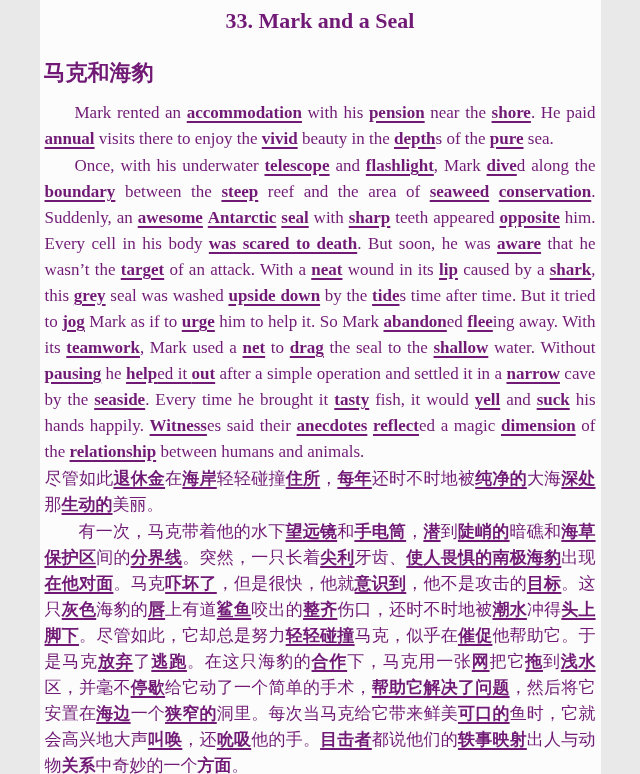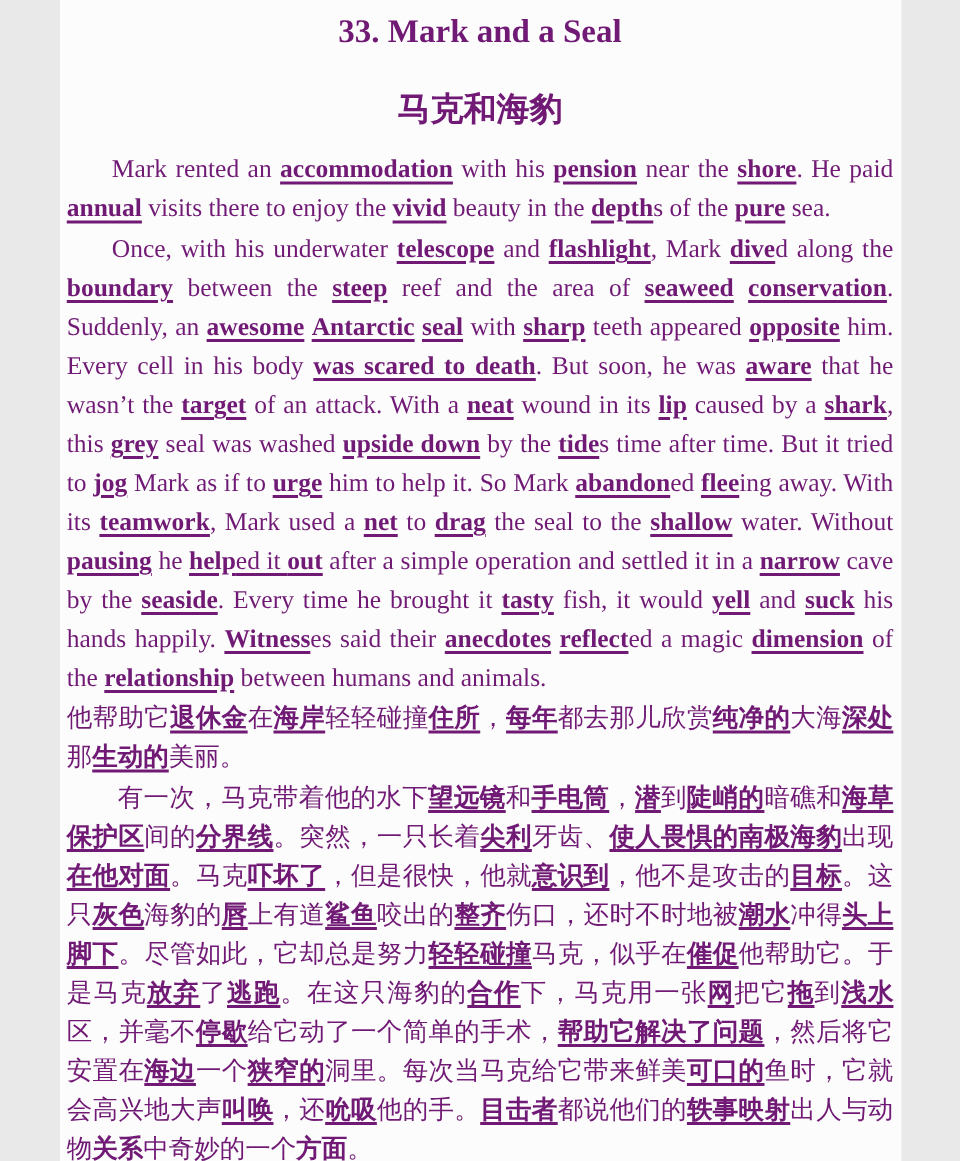--- a/index.html
+++ b/index.html
@@ -18,21 +18,20 @@
     font-size: 22px;
     line-height: 30px;
     font-weight: bold;
     text-align: center;
     margin: 0 0 22px 0;
   }
   .title-zh {
     font-size: 22px;
     line-height: 30px;
     font-weight: bold;
-    text-align: center;
     margin: 0 0 12px 0;
   }
   .para {
     font-size: 17px;
     line-height: 26px;
     text-align: justify;
     margin: 1px;
   }
   .para.indent.lang-en { text-indent: 30px; }
   .para.indent.lang-zh { text-indent: 34px; }
@@ -45,16 +44,16 @@
 </style>
 </head>
 <body>
 
 <div class="page">
   <h1 class="title-en">33. Mark and a Seal</h1>
   <h2 class="title-zh">马克和海豹</h2>
   <div>
       <p class="para lang-en indent"><span>Mark rented an </span><span class="b u">accommodation</span><span> with his </span><span class="b u">pension</span><span> near the </span><span class="b u">shore</span><span>. He paid </span><span class="b u">annual</span><span> visits there to enjoy the </span><span class="b u">vivid</span><span> beauty in the </span><span class="b u">depth</span><span>s of the </span><span class="b u">pure</span><span> sea.</span></p>
       <p class="para lang-en indent"><span>Once, with his underwater </span><span class="b u">telescope</span><span> and </span><span class="b u">flashlight</span><span>, Mark </span><span class="b u">dive</span><span>d along the </span><span class="b u">boundary</span><span> between the </span><span class="b u">steep</span><span> reef and the area of </span><span class="b u">seaweed</span><span> </span><span class="b u">conservation</span><span>. Suddenly, an </span><span class="b u">awesome</span><span> </span><span class="b u">Antarctic</span><span> </span><span class="b u">seal</span><span> with </span><span class="b u">sharp</span><span> teeth appeared </span><span class="b u">opposite</span><span> him. Every cell in his body </span><span class="b u">was scared to death</span><span>. But soon, he was </span><span class="b u">aware</span><span> that he wasn’t the </span><span class="b u">target</span><span> of an attack. With a </span><span class="b u">neat</span><span> wound in its </span><span class="b u">lip</span><span> caused by a </span><span class="b u">shark</span><span>, this </span><span class="b u">grey</span><span> seal was washed </span><span class="b u">upside down</span><span> by the </span><span class="b u">tide</span><span>s time after time. But it tried to </span><span class="b u">jog</span><span> Mark as if to </span><span class="b u">urge</span><span> him to help it. So Mark </span><span class="b u">abandon</span><span>ed </span><span class="b u">flee</span><span>ing away. With its </span><span class="b u">teamwork</span><span>, Mark used a </span><span class="b u">net</span><span> to </span><span class="b u">drag</span><span> the seal to the </span><span class="b u">shallow</span><span> water. Without </span><span class="b u">pausing</span><span> he </span><span class="b u">help</span><span class="u">ed it </span><span class="b u">out</span><span> after a simple operation and settled it in a </span><span class="b u">narrow</span><span> cave by the </span><span class="b u">seaside</span><span>. Every time he brought it </span><span class="b u">tasty</span><span> fish, it would </span><span class="b u">yell</span><span> and </span><span class="b u">suck</span><span> his hands happily. </span><span class="b u">Witness</span><span>es said their </span><span class="b u">anecdotes</span><span> </span><span class="b u">reflect</span><span>ed a magic </span><span class="b u">dimension</span><span> of the </span><span class="b u">relationship</span><span> between humans and animals.</span></p>
-      <p class="para lang-zh"><span>他帮助它</span><span class="b u">退休金</span><span>在</span><span class="b u">海岸</span><span>轻轻碰撞</span><span class="b u">住所</span><span>，</span><span class="b u">每年</span><span>都去那儿欣赏</span><span class="b u">纯净的</span><span>大海</span><span class="b u">深处</span><span>那</span><span class="b u">生动的</span><span>美丽。</span></p>
+      <p class="para lang-zh"><span>尽管如此</span><span class="b u">退休金</span><span>在</span><span class="b u">海岸</span><span>轻轻碰撞</span><span class="b u">住所</span><span>，</span><span class="b u">每年</span><span>还时不时地被</span><span class="b u">纯净的</span><span>大海</span><span class="b u">深处</span><span>那</span><span class="b u">生动的</span><span>美丽。</span></p>
       <p class="para lang-zh indent"><span>有一次，马克带着他的水下</span><span class="b u">望远镜</span><span>和</span><span class="b u">手电筒</span><span>，</span><span class="b u">潜</span><span>到</span><span class="b u">陡峭的</span><span>暗礁和</span><span class="b u">海草保护区</span><span>间的</span><span class="b u">分界线</span><span>。突然，一只长着</span><span class="b u">尖利</span><span>牙齿、</span><span class="b u">使人畏惧的南极海豹</span><span>出现</span><span class="b u">在他对面</span><span>。马克</span><span class="b u">吓坏了</span><span>，但是很快，他就</span><span class="b u">意识到</span><span>，他不是攻击的</span><span class="b u">目标</span><span>。这只</span><span class="b u">灰色</span><span>海豹的</span><span class="b u">唇</span><span>上有道</span><span class="b u">鲨鱼</span><span>咬出的</span><span class="b u">整齐</span><span>伤口，还时不时地被</span><span class="b u">潮水</span><span>冲得</span><span class="b u">头上脚下</span><span>。尽管如此，它却总是努力</span><span class="b u">轻轻碰撞</span><span>马克，似乎在</span><span class="b u">催促</span><span>他帮助它。于是马克</span><span class="b u">放弃</span><span>了</span><span class="b u">逃跑</span><span>。在这只海豹的</span><span class="b u">合作</span><span>下，马克用一张</span><span class="b u">网</span><span>把它</span><span class="b u">拖</span><span>到</span><span class="b u">浅水</span><span>区，并毫不</span><span class="b u">停歇</span><span>给它动了一个简单的手术，</span><span class="b u">帮助它解决了问题</span><span>，然后将它安置在</span><span class="b u">海边</span><span>一个</span><span class="b u">狭窄的</span><span>洞里。每次当马克给它带来鲜美</span><span class="b u">可口的</span><span>鱼时，它就会高兴地大声</span><span class="b u">叫唤</span><span>，还</span><span class="b u">吮吸</span><span>他的手。</span><span class="b u">目击者</span><span>都说他们的</span><span class="b u">轶事映射</span><span>出人与动物</span><span class="b u">关系</span><span>中奇妙的一个</span><span class="b u">方面</span><span>。</span></p>
     </div>
 </div>
 
 </body></html>

